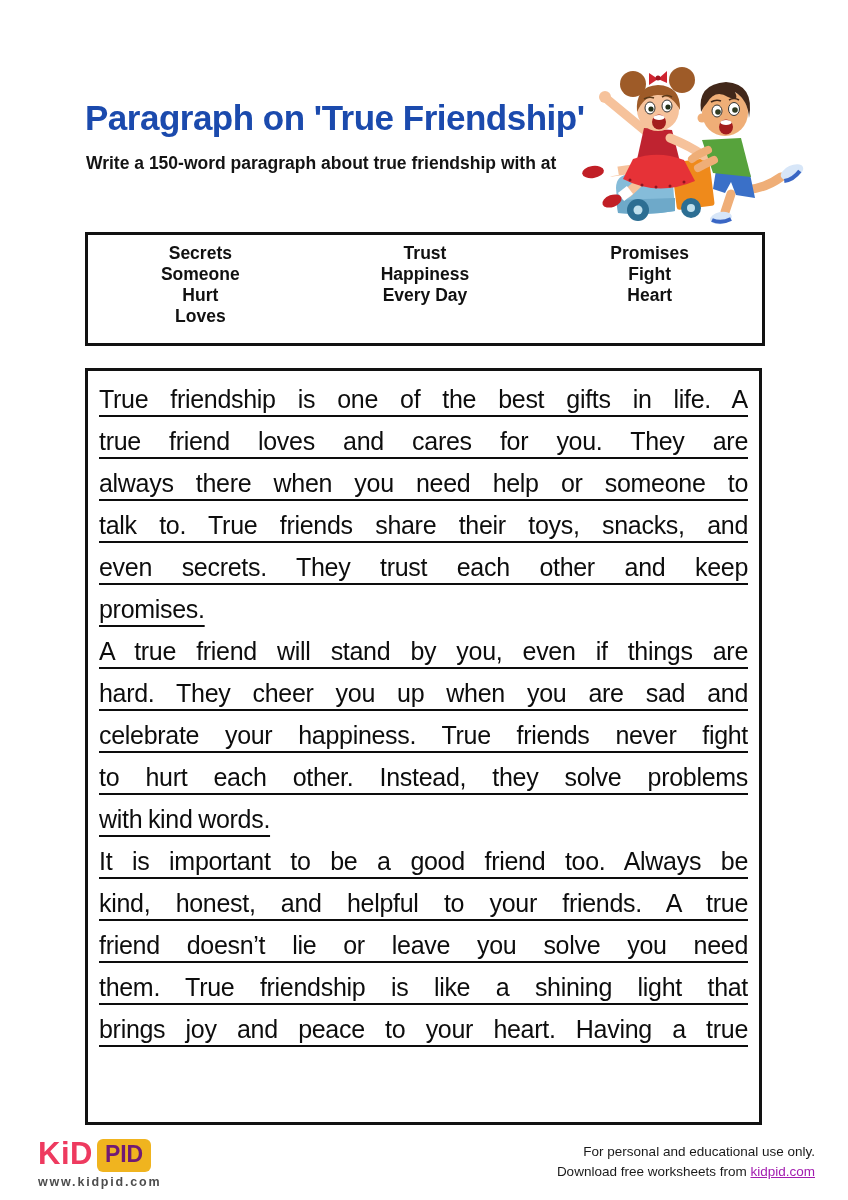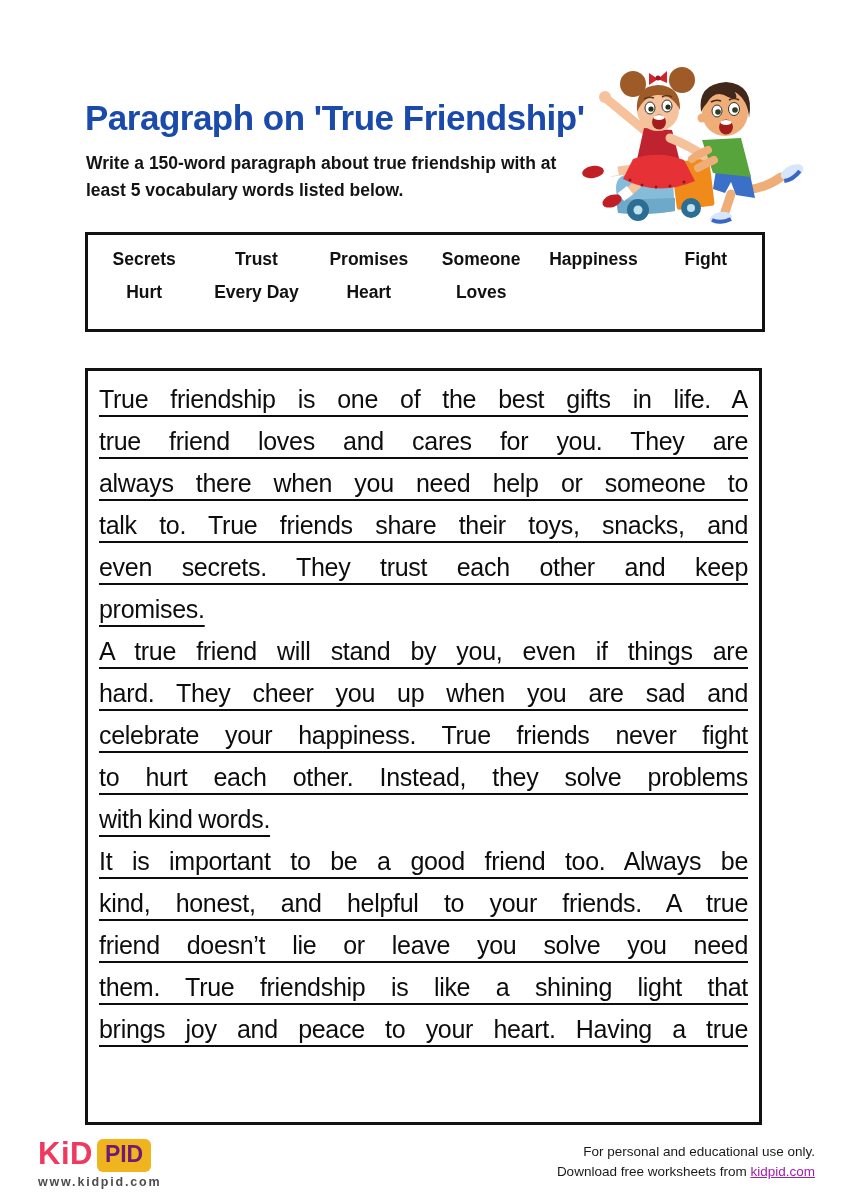--- a/index.html
+++ b/index.html
@@ -11,23 +11,23 @@
     white-space:nowrap;
   }
   .subtitle {
     position:absolute; left:86px; top:150px;
     font-size:17.5px; font-weight:bold; color:#141414; line-height:27px;
   }
 
   .illustration { position:absolute; left:578px; top:58px; width:232px; height:168px; }
 
   .vocab-box {
-    position:absolute; left:85px; top:232px; width:680px; height:100px;
+    position:absolute; left:85px; top:232px; width:680px; height:114px;
     border:3px solid #121212;
-    display:grid; grid-template-columns:repeat(6,1fr); grid-template-rows:1fr 1fr;
+    display:grid; grid-template-columns:repeat(3,1fr); grid-template-rows:1fr 1fr;
     align-items:center; justify-items:center; padding:8px 0 20px 0;
   }
   .vocab-word { font-size:17.5px; font-weight:bold; color:#111; white-space:nowrap; }
 
   .essay-box {
     position:absolute; left:85px; top:368px; width:677px; height:757px;
     border:3px solid #121212;
     padding:7px 11px 0 11px;
   }
   .essay-line {
@@ -53,21 +53,20 @@
                  font-size:13.5px; color:#1a1a1a; line-height:20px; }
   .footer-link { text-decoration:underline; cursor:pointer; color:#a21caf;text-align:center; }
 </style>
 </head>
 <body>
 
 <h1 class="page-title">Paragraph on 'True Friendship'</h1>
 
 <div class="subtitle">
   <span>Write a 150-word paragraph about true friendship with at</span><br>
-  <span>least 5 vocabulary words listed below.</span>
 </div>
 
 <div class="illustration">
   <svg width="232" height="168" viewBox="0 0 232 168" xmlns="http://www.w3.org/2000/svg">
 
     <rect x="96" y="102" width="38" height="48" rx="3" fill="#ef8a1b" transform="rotate(-7 115 126)"></rect>
     <path d="M38 130 Q38 117 52 116 L70 115 L79 127 L95 125 L97 153 Q70 158 40 155 Z" fill="#85bcd9"></path>
     <path d="M38 142 L97 140 L97 153 Q70 158 40 155 Z" fill="#6ea9c9"></path>
     <circle cx="60" cy="152" r="11" fill="#2c6e93"></circle>
     <circle cx="60" cy="152" r="4.5" fill="#bfe0ee"></circle>

